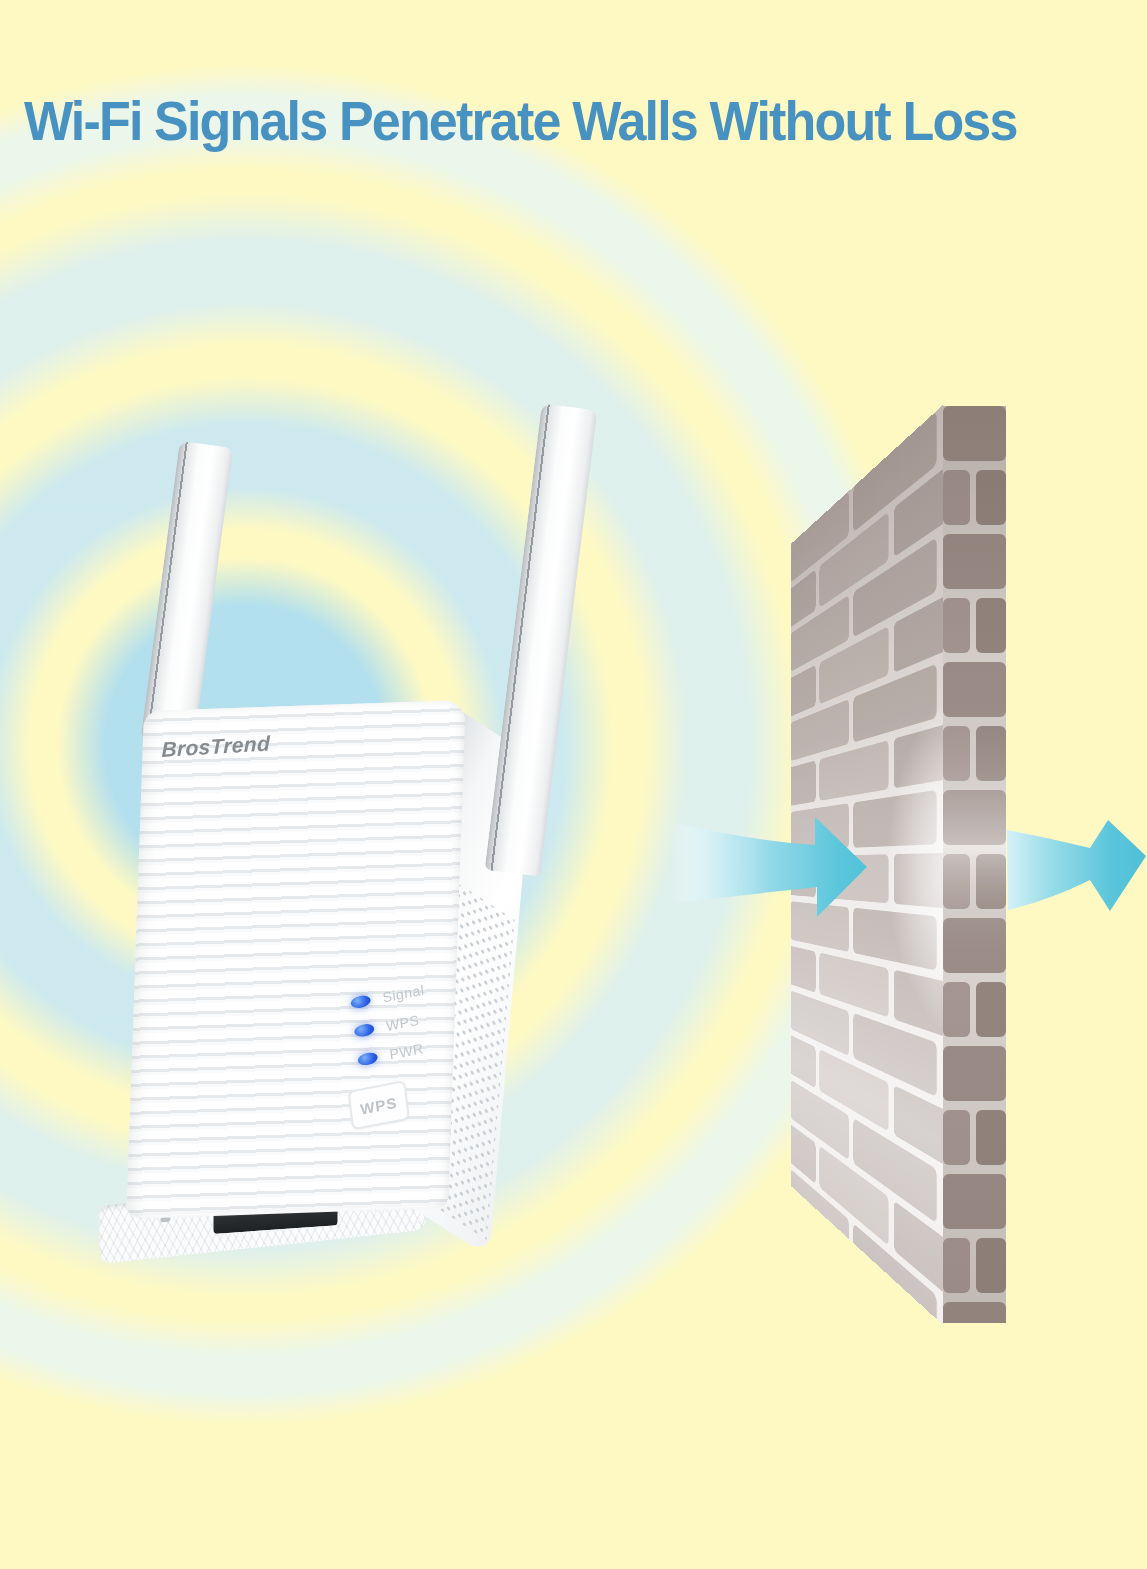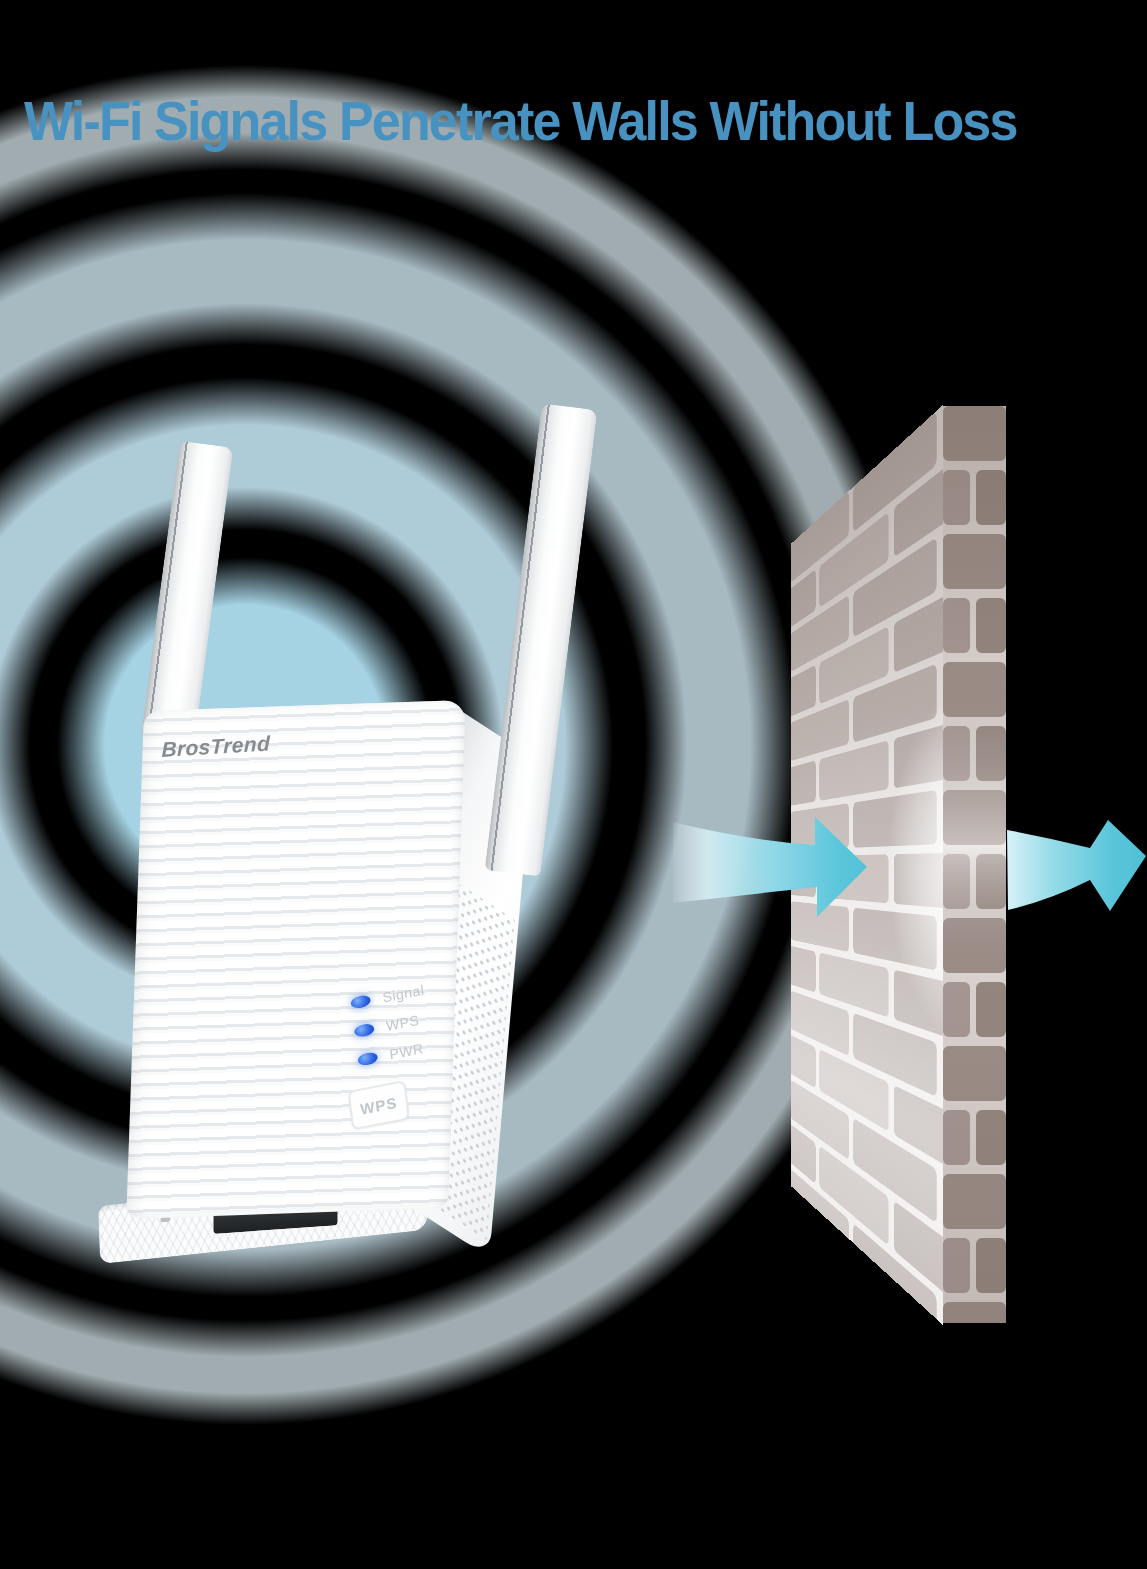--- a/index.html
+++ b/index.html
@@ -1,19 +1,19 @@
 <!DOCTYPE html>
 <html><head>
 <meta charset="utf-8">
 <style>
   * { margin:0; padding:0; box-sizing:border-box; }
   html,body { background:#ffffff; }
   .stage {
     position:relative; width:1147px; height:1569px;
-    background:#000000; overflow:hidden;
+    background:#fef9c3; overflow:hidden;
     font-family:"Liberation Sans", sans-serif;
     padding-left:28px;
   }
 
   
   .title {
     position:absolute; left:24px; top:88px;
     font-size:56px; font-weight:bold; letter-spacing:-2px;
     color:#4792c1; white-space:nowrap;
     transform:scaleX(0.93); transform-origin:left center;

